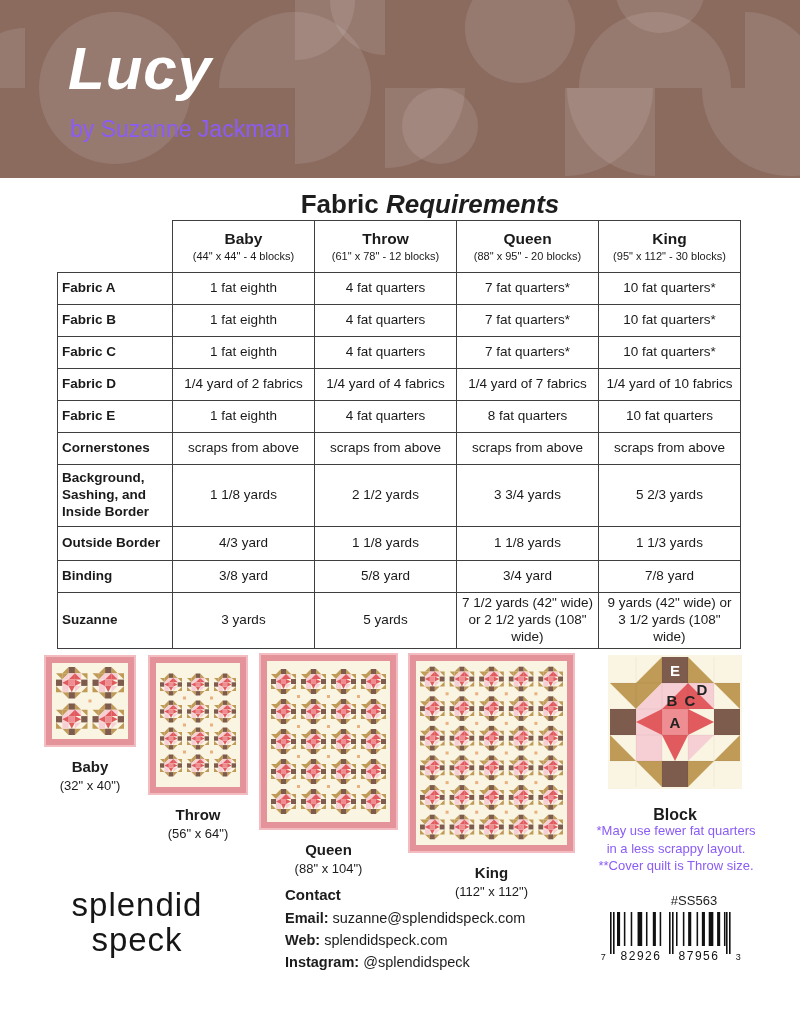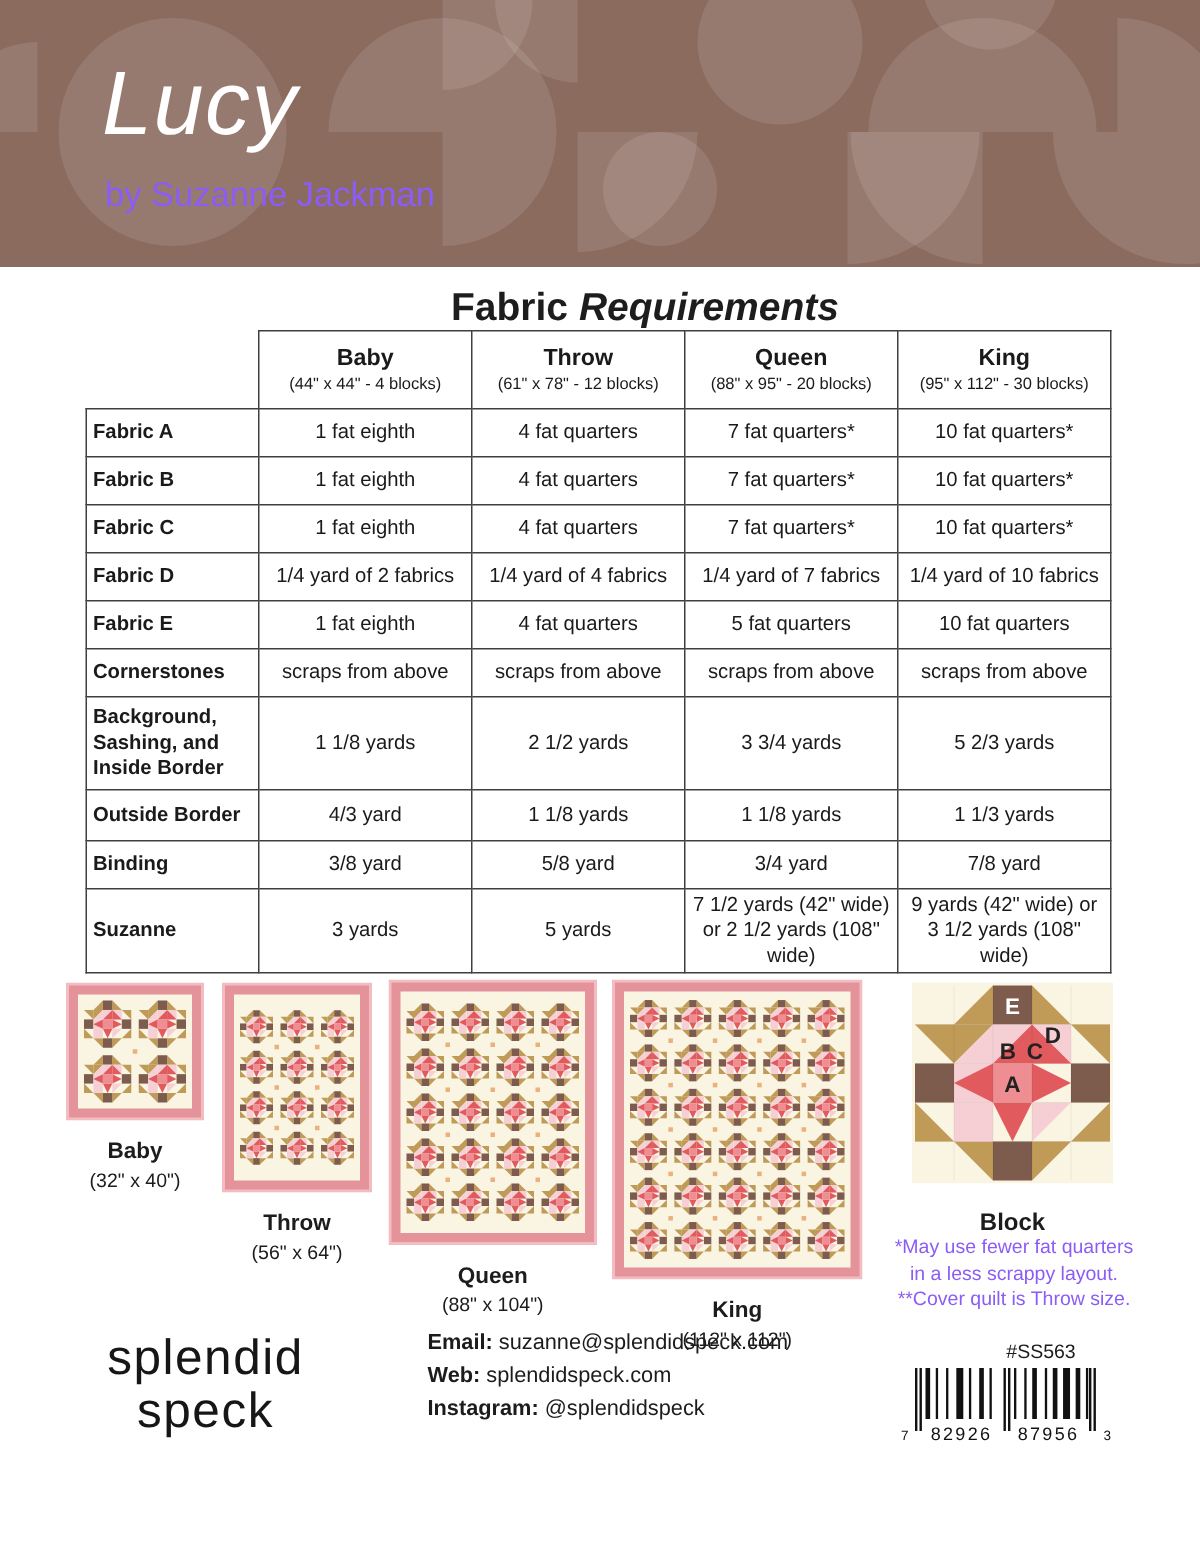--- a/index.html
+++ b/index.html
@@ -2,21 +2,21 @@
 <html><head>
 <meta charset="utf-8">
 <style>
   html,body{margin:0;padding:0;background:#ffffff;}
   #page{position:relative;width:800px;height:1035px;background:#ffffff;overflow:hidden;
         font-family:"Liberation Sans","DejaVu Sans",sans-serif;color:#1c1c1c;}
 
   
   #hdr{position:absolute;left:0;top:0;width:800px;height:178px;}
   #hdr svg{position:absolute;left:0;top:0;}
-  #title{position:absolute;left:68px;top:34px;font-size:60px;font-style:italic;font-weight:400;
+  #title{position:absolute;left:68px;top:34px;font-size:60px;font-style:italic;font-weight:700;
          color:#ffffff;letter-spacing:1px;}
   #byline{position:absolute;left:70px;top:116px;font-size:23px;color:#8b5cf6;font-weight:400;}
 
   
   #sect{position:absolute;left:0;top:189px;width:860px;text-align:center;font-size:26px;
         font-weight:600;color:#1d1d1d;}
   #sect .it{font-style:italic;}
 
   
   #ftable{position:absolute;left:57px;top:220px;width:683px;border-collapse:collapse;
@@ -143,21 +143,21 @@
           <td class="rowlab">Fabric D</td>
           <td>1/4 yard of 2 fabrics</td>
           <td>1/4 yard of 4 fabrics</td>
           <td>1/4 yard of 7 fabrics</td>
           <td>1/4 yard of 10 fabrics</td>
         </tr>
         <tr style="height: 32px;">
           <td class="rowlab">Fabric E</td>
           <td>1 fat eighth</td>
           <td>4 fat quarters</td>
-          <td>5 fat quarters</td>
+          <td>8 fat quarters</td>
           <td>10 fat quarters</td>
         </tr>
         <tr style="height: 32px;">
           <td class="rowlab">Cornerstones</td>
           <td>scraps from above</td>
           <td>scraps from above</td>
           <td>scraps from above</td>
           <td>scraps from above</td>
         </tr>
         <tr style="height: 62px;">
@@ -2148,20 +2148,21 @@
         </svg></div>
     <div id="blocktitle">Block</div>
   </div>
 
   <div id="notes">
       <div>*May use fewer fat quarters in a less scrappy layout.</div>
       <div>**Cover quilt is Throw size.</div>
     </div>
 
   <div id="contact">
+    <div class="chead">Contact</div>
     <div><b>Email:</b> <span>suzanne@splendidspeck.com</span></div>
     <div><b>Web:</b> <span>splendidspeck.com</span></div>
     <div><b>Instagram:</b> <span>@splendidspeck</span></div>
   </div>
 
   <div id="logo">
     <div class="l1">splendid</div>
     <div class="l2">speck</div>
   </div>
 

